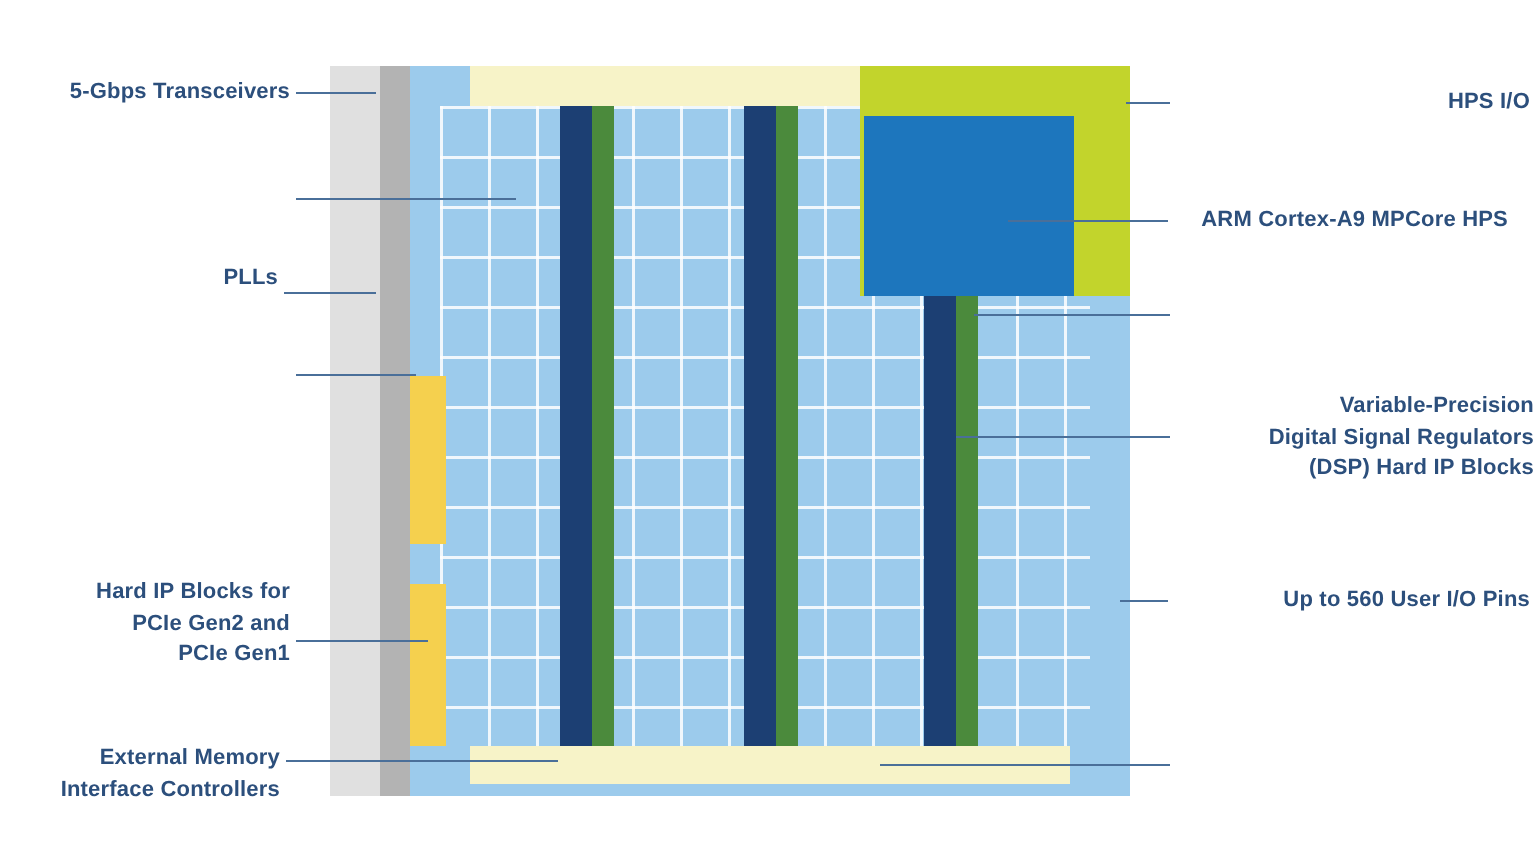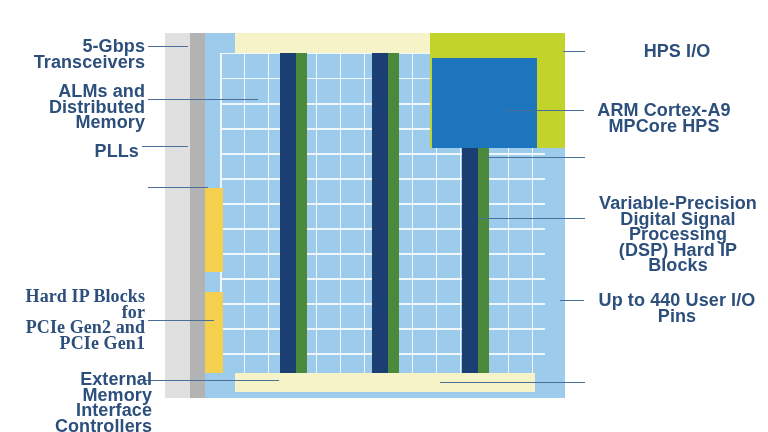--- a/index.html
+++ b/index.html
@@ -48,28 +48,28 @@
   .blk-yellow { background: #f5d04e; }
   .blk-lime { background: #c2d42c; }
   .blk-armblue { background: #1d76bd; }
   .blk-navy { background: #1c3f73; }
   .blk-green { background: #4b8a3c; }
 
   
   .label {
     position: absolute;
     color: #2c4f7c;
-    font-size: 18px;
+    font-size: 11px;
     line-height: 15.5px;
     font-weight: 600;
     letter-spacing: .1px;
     white-space: pre-line;
   }
   .label.right-align { text-align: right; }
-  .label.left-align { text-align: center; }
+  .label.left-align { text-align: right; }
 
   
   .leader {
     position: absolute;
     height: 1px;
     background: #4a6f99;
   }
 </style>
 </head>
 <body>
@@ -113,38 +113,36 @@
 
   <div class="leader" style="left:563px; top:51px; width:22px;"></div>
   <div class="leader" style="left:504px; top:110px; width:80px;"></div>
   <div class="leader" style="left:487px; top:157px; width:98px;"></div>
   <div class="leader" style="left:478px; top:218px; width:107px;"></div>
   <div class="leader" style="left:560px; top:300px; width:24px;"></div>
   <div class="leader" style="left:440px; top:382px; width:145px;"></div>
 
   <div class="label right-align" style="left:0px; top:39px; width:145px;">5-Gbps Transceivers</div>
 
-  <div class="label right-align" style="left:0px; top:84px; width:145px;">ALMs and
-Distributed Memory</div>
 
-  <div class="label right-align" style="left:0px; top:144px; width:139px;">PLLs</div>
+  <div class="label right-align" style="left:0px; top:132px; width:139px;">PLLs</div>
 
 
-  <div class="label right-align" style="left:0px; top:289px; width:145px;font-family:Liberation Serif, serif;">Hard IP Blocks for
+  <div class="label right-align" style="left:0px; top:289px; width:145px;">Hard IP Blocks for
 PCIe Gen2 and
 PCIe Gen1</div>
 
-  <div class="label right-align" style="left:12px; top:372px; width:140px;">External Memory
+  <div class="label right-align" style="left:0px; top:372px; width:140px;">External Memory
 Interface Controllers</div>
 
   <div class="label left-align" style="left:589px; top:44px; width:176px;">HPS I/O</div>
 
   <div class="label left-align" style="left:574px; top:103px; width:180px;">ARM Cortex-A9 MPCore HPS</div>
 
 
   <div class="label left-align" style="left:589px; top:196px; width:178px;">Variable-Precision
-Digital Signal Processing
+Digital Signal Regulators
 (DSP) Hard IP Blocks</div>
 
-  <div class="label left-align" style="left:589px; top:293px; width:176px;">Up to 440 User I/O Pins</div>
+  <div class="label left-align" style="left:589px; top:293px; width:176px;">Up to 560 User I/O Pins</div>
 
 
 </div>
 
 </body></html>

